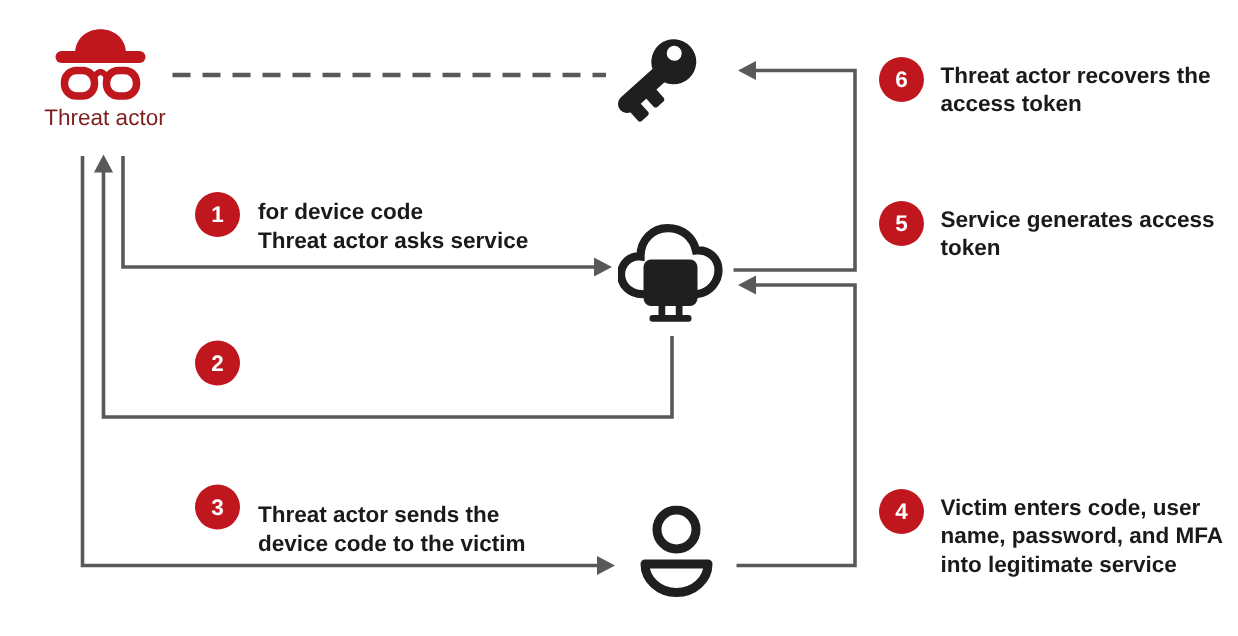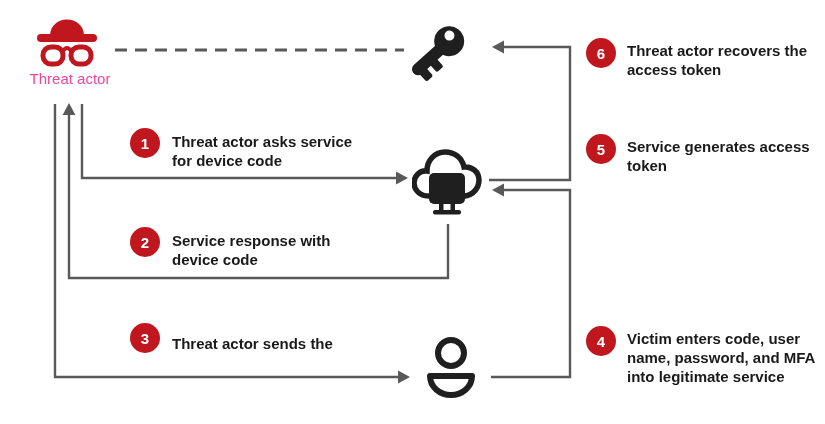--- a/index.html
+++ b/index.html
@@ -11,21 +11,21 @@
   .lines path{fill:none;stroke:#595959;stroke-width:2.4px;}
   .lines path.dash{stroke-dasharray:12 8;stroke-width:3px;}
   .lines polygon{fill:#595959;stroke:none;}
   .icon{position:absolute;}
   .icon-spy{left:34px;top:10px;}
   .icon-key{left:407px;top:22px;}
   .icon-cloud{left:412px;top:147px;}
   .icon-person{left:426px;top:337px;}
   .actor-label{
     position:absolute;left:22px;top:70px;width:96px;text-align:center;
-    font-size:15px;color:#ec4899;
+    font-size:15px;color:#7f1d1d;
   }
   .badge{
     position:absolute;width:30px;height:30px;border-radius:50%;
     background:#C0161E;color:#fff;font-size:15px;font-weight:700;
     display:flex;align-items:center;justify-content:center;
   }
   .steptext{
     position:absolute;font-size:15px;font-weight:600;color:#1A1A1A;line-height:19px;
   }
   .c1{left:130px;top:128px}.c2{left:130px;top:227px}.c3{left:130px;top:323px}
@@ -100,29 +100,26 @@
       <span>4</span>
     </div>
   <div class="badge c5">
       <span>5</span>
     </div>
   <div class="badge c6">
       <span>6</span>
     </div>
 
   <div class="steptext t1">
+    <div>for device code</div>
     <div>Threat actor asks service</div>
-    <div>for device code</div>
-  </div>
-  <div class="steptext t2">
-    <div>Service response with</div>
-    <div>device code</div>
   </div>
   <div class="steptext t3">
     <div>Threat actor sends the</div>
+    <div>device code to the victim</div>
   </div>
   <div class="steptext t4">
     <div>Victim enters code, user</div>
     <div>name, password, and MFA</div>
     <div>into legitimate service</div>
   </div>
   <div class="steptext t5">
     <div>Service generates access</div>
     <div>token</div>
   </div>

